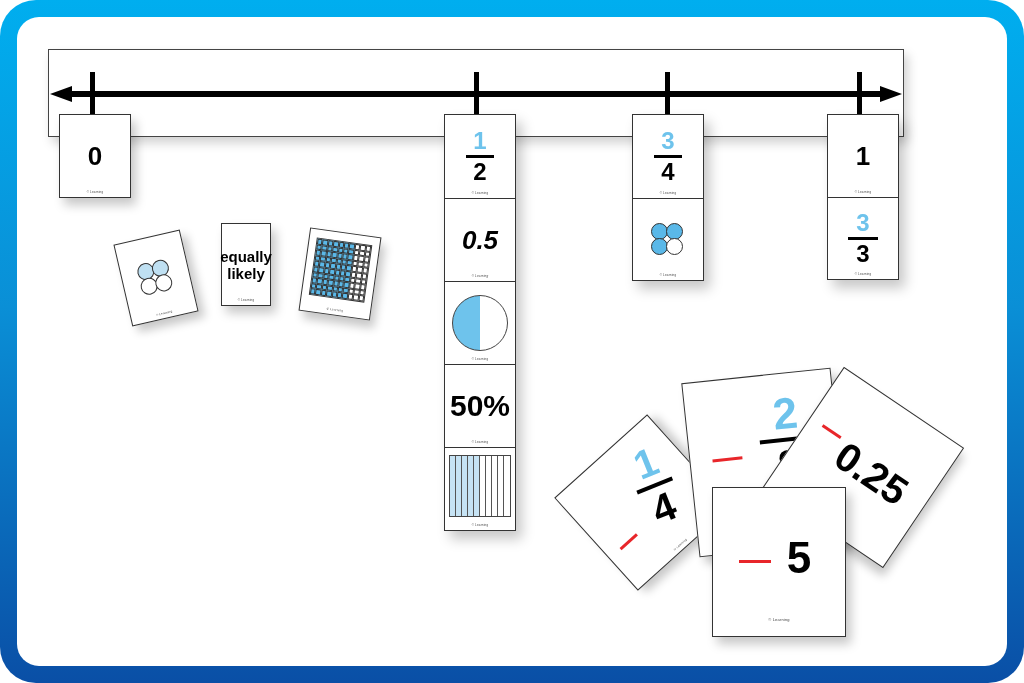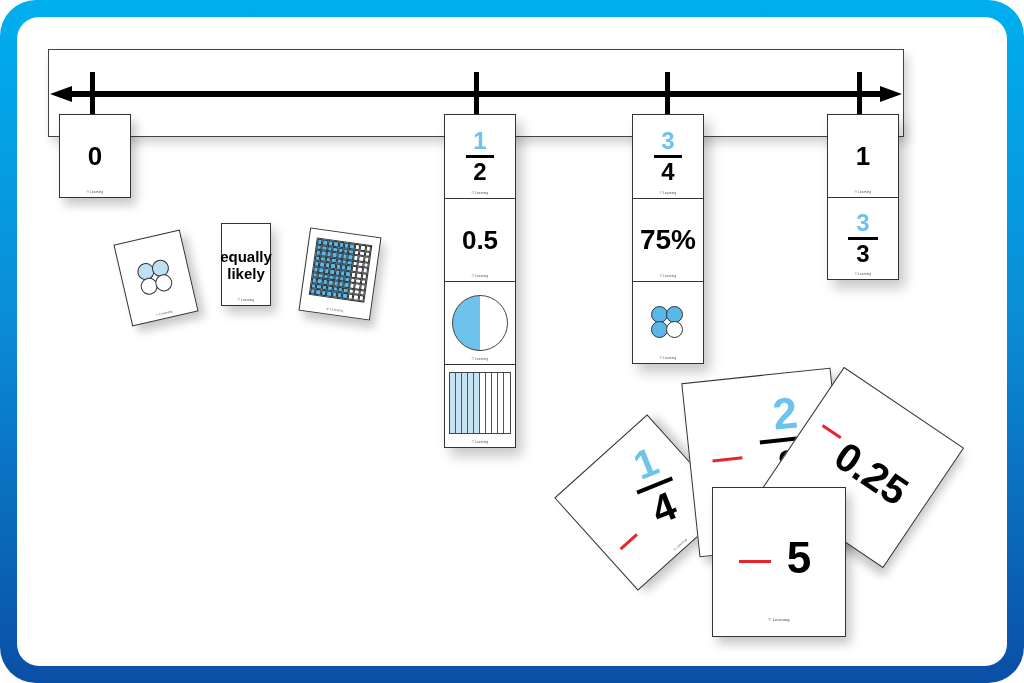--- a/index.html
+++ b/index.html
@@ -90,26 +90,30 @@
 
 <div class="stack" style="left:444px; top:114px; width:72px;">
   <div class="card" style="width:72px; height:84px;">
     <div class="frac">
       <span class="num" style="font-size:24px;">1</span>
       <span class="bar" style="width:28px;"></span>
       <span class="den" style="font-size:24px;">2</span>
     </div>
     <span class="footer">© Learning</span>
   </div>
-  <div class="card" style="width:72px; height:83px;">
+  <div class="card" style="width:72px; height:83px;font-style:italic;">
     <span class="big" style="font-size:26px;">0.5</span>
     <span class="footer">© Learning</span>
   </div>
   <div class="card" style="width:72px; height:83px;">
     <div style="width:56px; height:56px; border-radius:50%; border:1.3px solid #444; background: linear-gradient(90deg, #6ec3ec 50%, #ffffff 50%);"></div>
+    <span class="footer">© Learning</span>
+  </div>
+  <div class="card" style="width:72px; height:83px;">
+    <span class="big" style="font-size:30px;">50%</span>
     <span class="footer">© Learning</span>
   </div>
   <div class="card" style="width:72px; height:84px;">
     <div class="bars10" style="width:62px; height:62px; margin-top:-6px;">
       <span style="background:#c6e3f4"></span>
         <span style="background:#c6e3f4"></span>
         <span style="background:#c6e3f4"></span>
         <span style="background:#c6e3f4"></span>
         <span style="background:#c6e3f4"></span>
       <span></span>
@@ -125,24 +129,20 @@
 <div class="stack" style="left:632px; top:114px; width:72px;">
   <div class="card" style="width:72px; height:84px;">
     <div class="frac">
       <span class="num" style="font-size:24px;">3</span>
       <span class="bar" style="width:28px;"></span>
       <span class="den" style="font-size:24px;">4</span>
     </div>
     <span class="footer">© Learning</span>
   </div>
   <div class="card" style="width:72px; height:83px;">
-    <span class="big" style="font-size:28px;">75%</span>
-    <span class="footer">© Learning</span>
-  </div>
-  <div class="card" style="width:72px; height:83px;">
     <div class="circles">
       <span class="c" style="left:0; top:0; background:#5ab8e8;"></span>
       <span class="c" style="left:15px; top:0; background:#5ab8e8;"></span>
       <span class="c" style="left:0; top:15px; background:#5ab8e8;"></span>
       <span class="c" style="left:15px; top:15px;"></span>
     </div>
     <span class="footer">© Learning</span>
   </div>
 </div>
 

